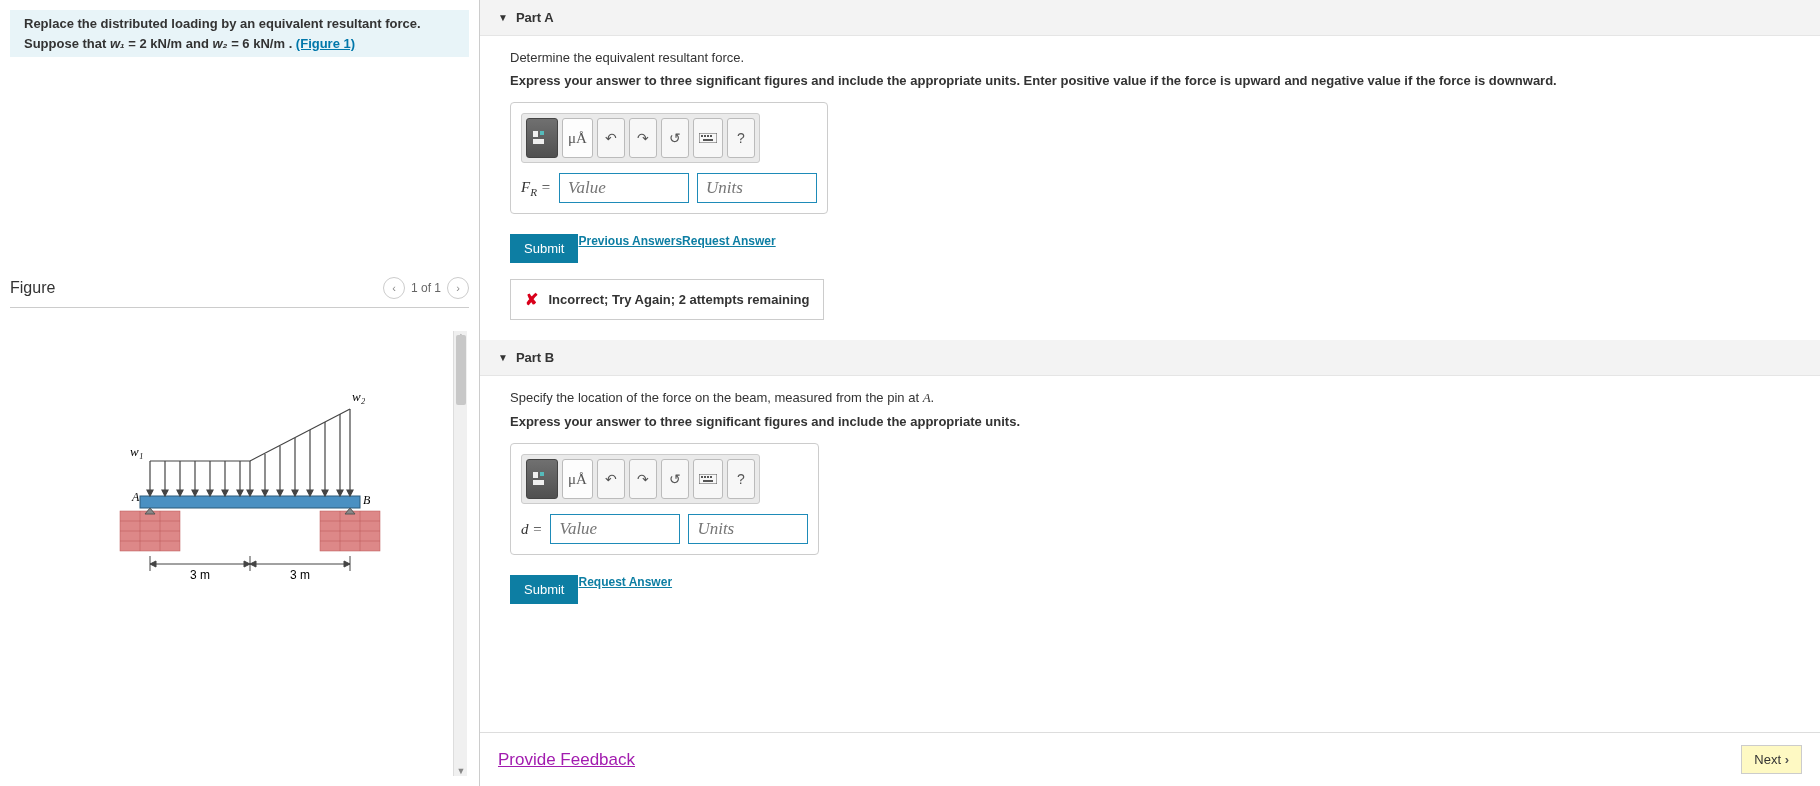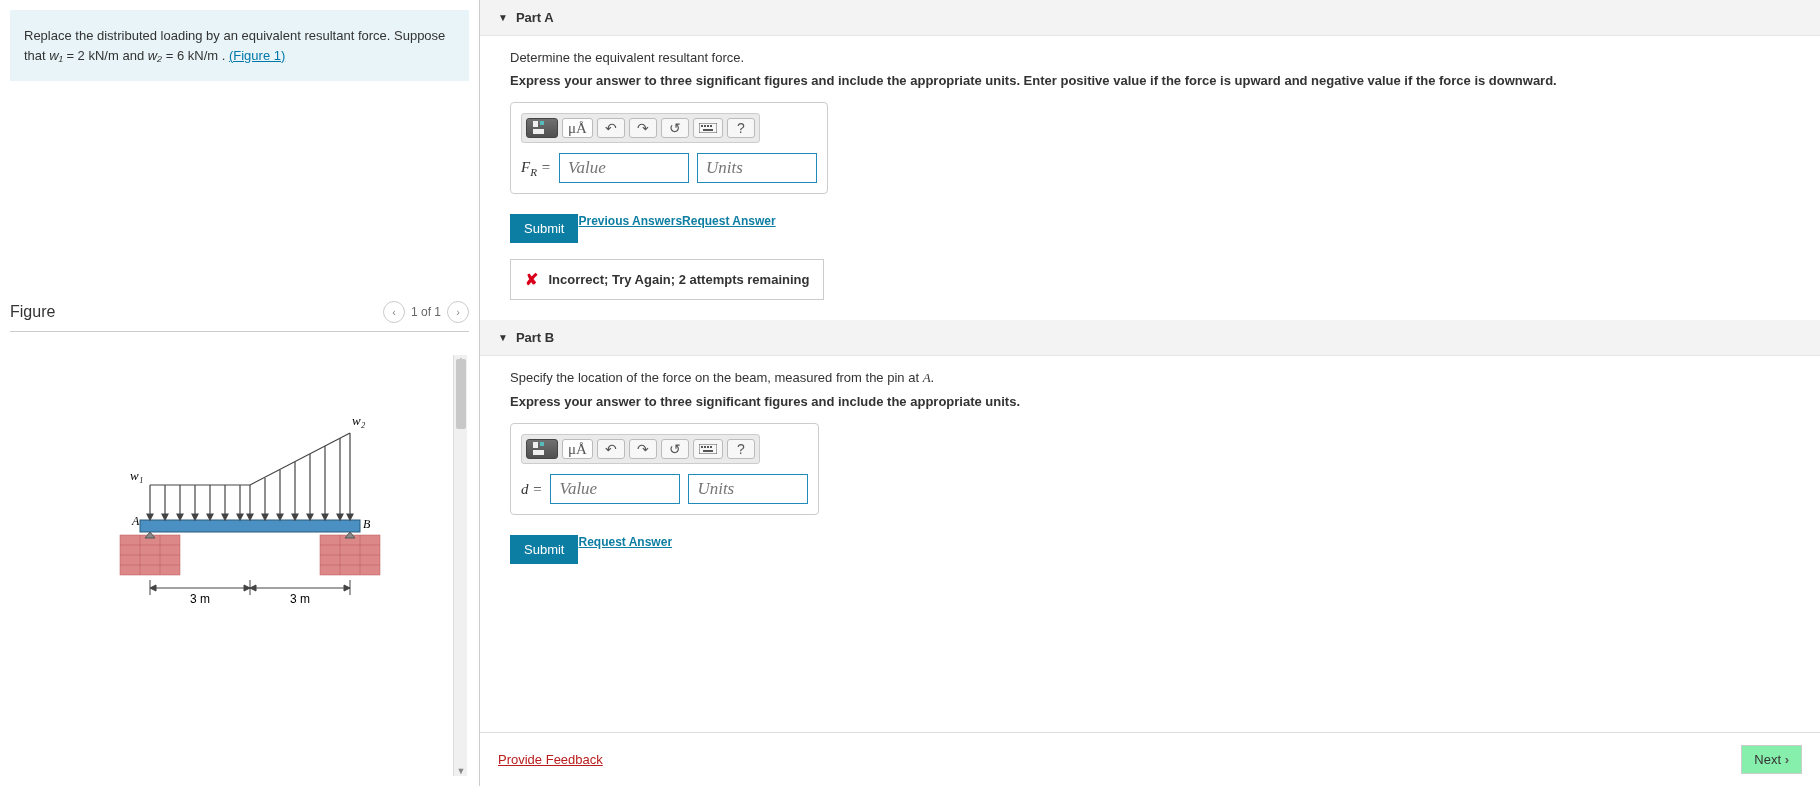--- a/index.html
+++ b/index.html
@@ -24,24 +24,25 @@
   }
   .right-panel {
     flex: 1;
     padding: 0;
     overflow: hidden;
     display: flex;
     flex-direction: column;
   }
   .problem-statement {
     background: #e8f4f8;
-    padding: 16px 14px;
+    padding: 4px 14px;
     margin: 0 10px 20px 10px;
     font-size: 13px;
     line-height: 1.5;
+    font-weight: bold;
   }
   .problem-statement a { color: #0077aa; text-decoration: underline; }
   .figure-section {
     margin-top: 200px;
     padding: 0 10px;
     flex: 1;
     display: flex;
     flex-direction: column;
     gap: 13px;
   }
@@ -130,21 +131,21 @@
     border: 1px solid #ccc;
     border-radius: 3px;
     padding: 4px;
     display: inline-flex;
     align-items: center;
     gap: 4px;
     margin-bottom: 10px;
   }
   .tool-btn {
     min-width: 28px;
-    height: 20px;
+    height: 40px;
     padding: 0 5px;
     display: inline-flex;
     align-items: center;
     justify-content: center;
     background: #f7f7f7;
     border: 1px solid #bbb;
     border-radius: 3px;
     cursor: pointer;
     color: #555;
     font-size: 14px;
@@ -217,27 +218,27 @@
   }
   .footer-row {
     border-top: 1px solid #ddd;
     padding: 12px 18px;
     display: flex;
     justify-content: space-between;
     align-items: center;
     margin-top: auto;
   }
   .provide-feedback {
-    color: #b91c1c;
+    color: #a21caf;
     text-decoration: underline;
-    font-size: 13px;
+    font-size: 17px;
     cursor: pointer;
   }
   .next-btn {
-    background: #86efac;
+    background: #fef9c3;
     border: 1px solid #ccc;
     padding: 6px 12px;
     font-size: 13px;
     cursor: pointer;
     color: #333;
   }
   .next-btn b { color: #555; }
   .caret { font-size: 10px; }
   
   

